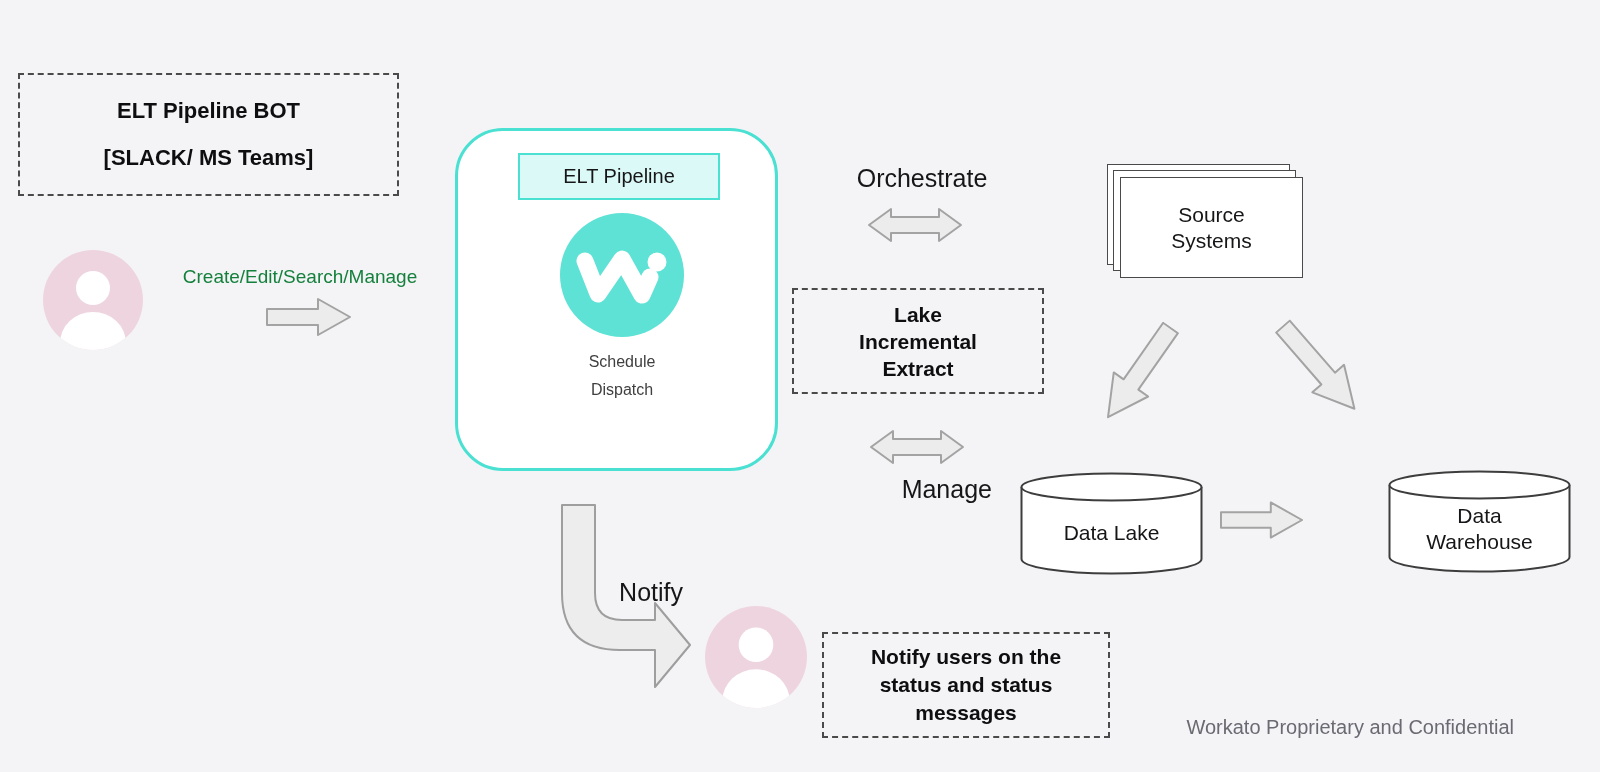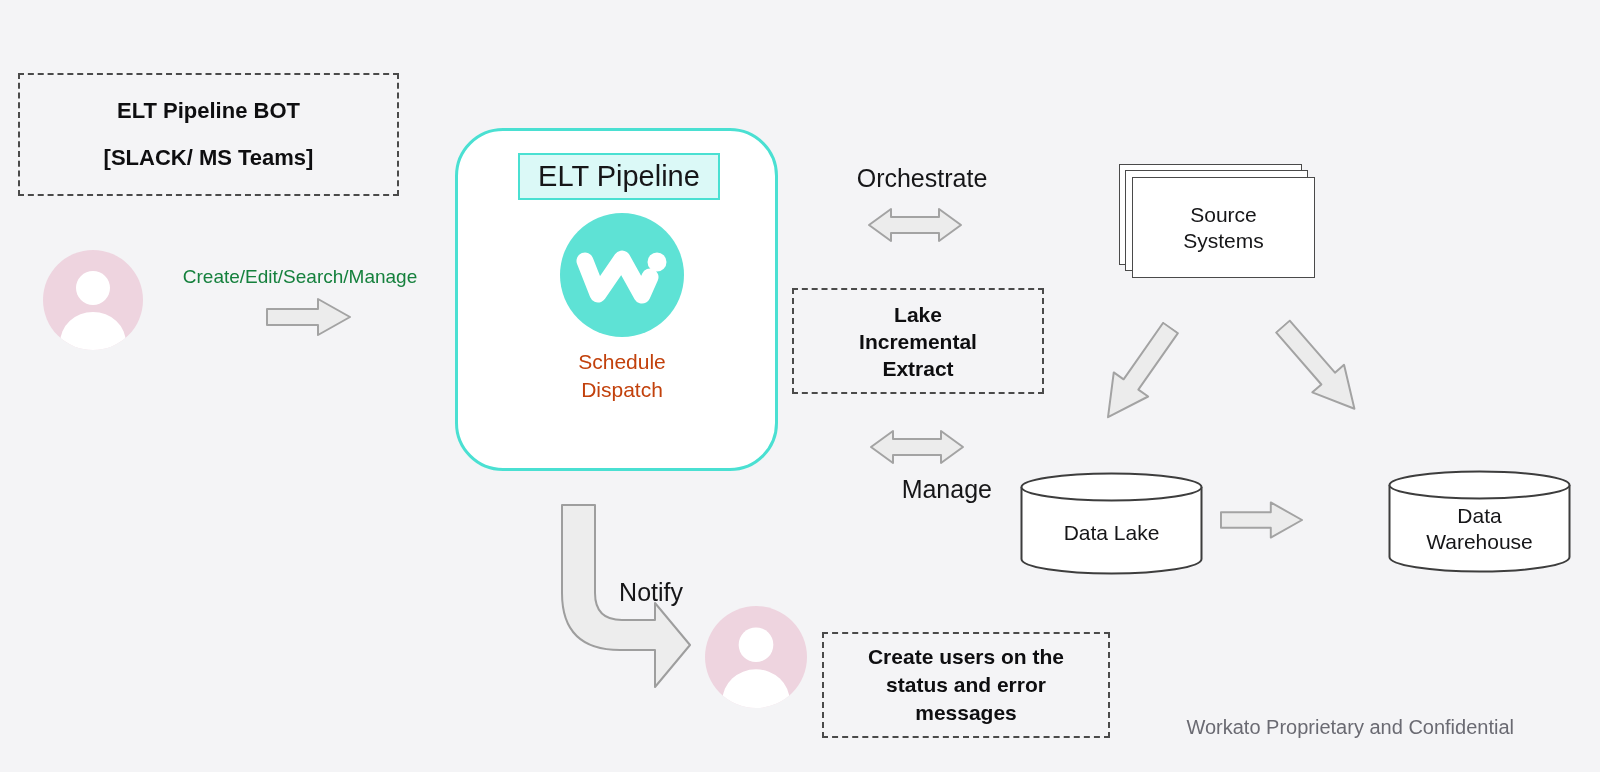--- a/index.html
+++ b/index.html
@@ -27,36 +27,36 @@
     background:#ffffff;
     border:3px solid #4ae0d2;
     border-radius:48px;
     box-sizing:border-box;
   }
   .pipeline-label{
     left:518px;top:153px;width:202px;height:47px;
     background:#dbf9f7;
     border:2px solid #4ae0d2;
     box-sizing:border-box;
-    font-size:29px;color:#161618;
+    font-size:20px;color:#161618;
   }
   .pipeline-functions{
     left:522px;top:348px;width:200px;
-    font-size:21px;line-height:28px;color:#c2410c;
+    font-size:16px;line-height:28px;color:#404040;
     text-align:center;
   }
 
   .flow-label{font-size:25px;color:#161618;}
   .small-flow-label{font-size:19px;color:#15803d;}
 
   
   .stack{left:1107px;top:164px;width:197px;height:115px;}
   .card{
     position:absolute;width:183px;height:101px;
-    background:#ffffff;border:1.5px solid #4a4a4a;box-sizing:border-box;margin-left:12px;
+    background:#ffffff;border:1.5px solid #4a4a4a;box-sizing:border-box;
   }
   .card.c1{left:0;top:0;}
   .card.c2{left:6px;top:6px;}
   .card.c3{left:13px;top:13px;font-size:21px;line-height:26px;color:#161618;}
 
   .cyl-label{font-size:21px;line-height:26px;color:#161618;}
 
   .footer-note{
     left:1132px;top:716px;width:382px;
     font-size:20px;color:#6a6a72;text-align:right;
@@ -191,16 +191,16 @@
       </defs>
     <circle cx="50" cy="50" r="50" fill="#eed4df"></circle>
     <g clip-path="url(#clipR)">
       <circle cx="50" cy="38" r="17" fill="#ffffff"></circle>
       <ellipse cx="50" cy="93" rx="33" ry="31" fill="#ffffff"></ellipse>
     </g>
   </svg>
 </div>
 
 <div class="abs dashed-box center" style="left:822px;top:632px;width:288px;height:106px;font-size:21px;line-height:28px;padding:0 14px;box-sizing:border-box;">
-  <span>Create users on the status and error messages</span>
+  <span>Notify users on the status and status messages</span>
 </div>
 
 <div class="abs footer-note">Workato Proprietary and Confidential</div>
 
 </body></html>

